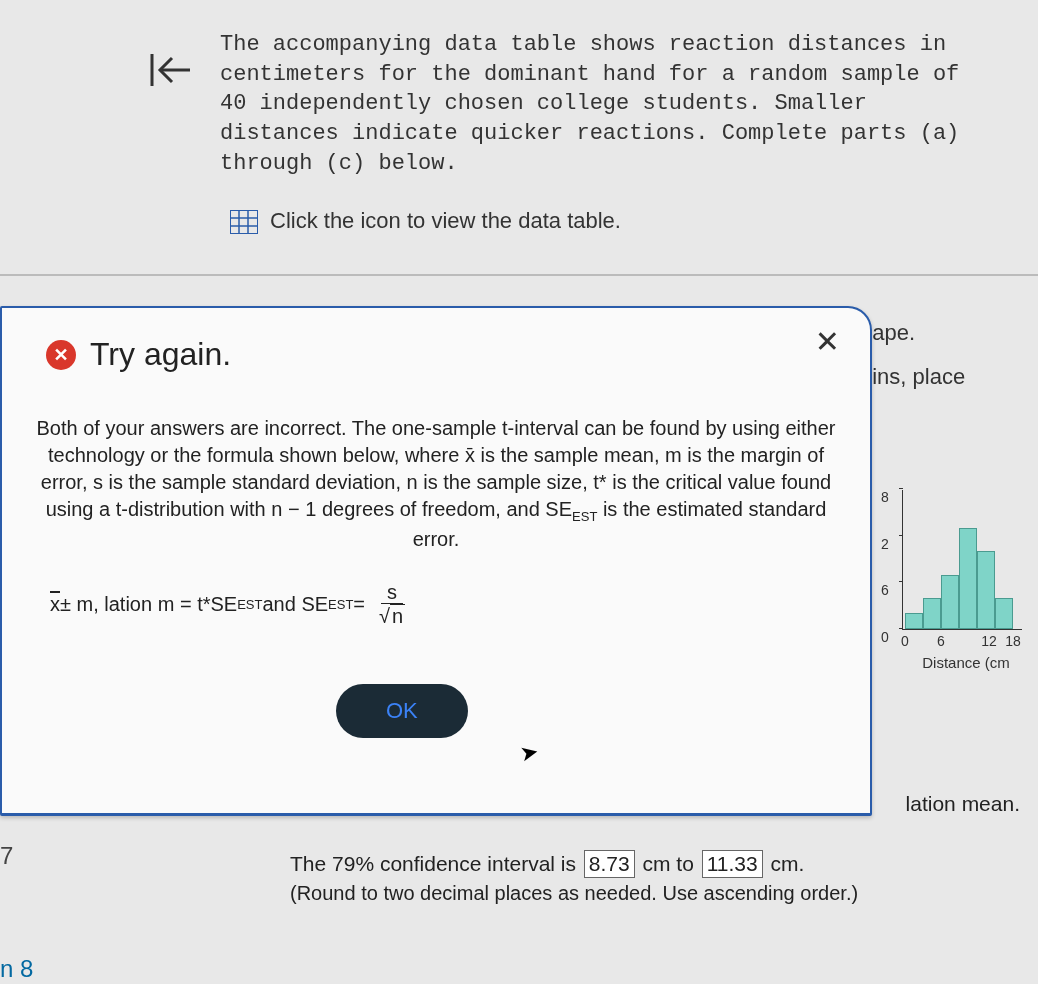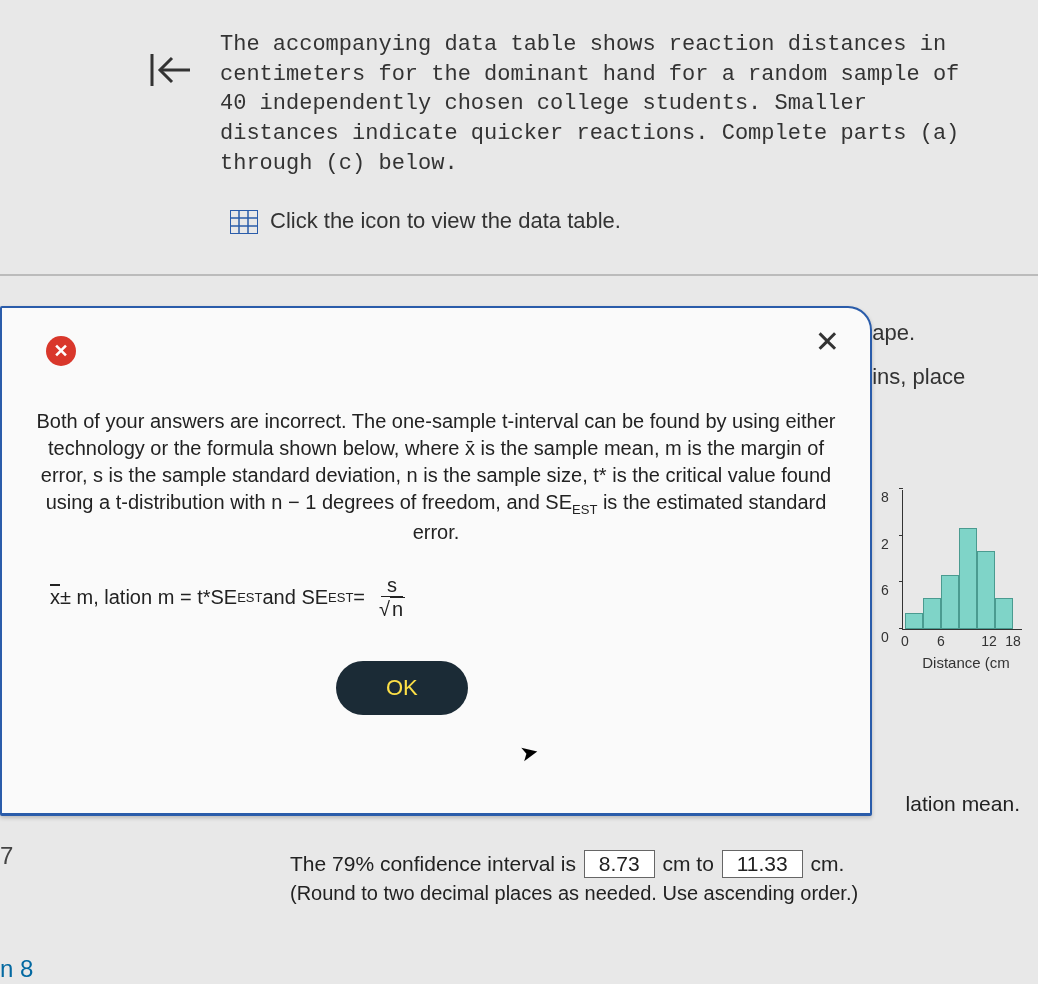--- a/index.html
+++ b/index.html
@@ -134,48 +134,48 @@
     margin-left: 8px;
     vertical-align: middle;
   }
   .frac-top { border-bottom: 1.5px solid #222; padding: 0 6px; line-height:1.1; }
   .frac-bot { padding: 0 6px; line-height:1.2; }
   .sqrt { position: relative; }
   .sqrt::before { content: "√"; }
   .sqrt-span { border-top: 1.5px solid #222; padding: 0 2px; }
   .ok-btn {
     background: #1b2b36;
-    color: #fde047;
+    color: #3b82f6;
     border: none;
     border-radius: 30px;
     padding: 14px 50px;
     font-size: 22px;
     cursor: pointer;
     display: block;
-    margin: 40px auto 0 310px;
+    margin: 56px auto 0 310px;
   }
   .cursor {
     position: absolute;
     left: 520px;
     top: 740px;
     font-size: 22px;
     color: #000;
     transform: rotate(-12deg);
   }
   .ci-line {
     position: absolute;
     top: 850px;
     left: 290px;
     font-size: 21px;
     color: #222;
   }
   .ci-box {
     display: inline-block;
     border: 1.5px solid #666;
-    padding: 1px 14px;
+    padding: 1px 4px;
     margin: 0 2px;
     background: #fff;
   }
   .ci-sub {
     position: absolute;
     top: 882px;
     left: 290px;
     font-size: 20px;
     color: #222;
   }
@@ -301,20 +301,21 @@
     </div>
   <div class="chart-xlabel">Distance (cm</div>
 </div>
 
 <div class="lation">lation mean.</div>
 
 <div class="modal">
   <div class="modal-header">
     <div class="try-again">
       <span class="x-badge">✕</span>
+      <span>Try again.</span>
     </div>
     <div class="close-x">✕</div>
   </div>
   <div class="modal-body">
     <span>Both of your answers are incorrect. The one-sample t-interval can be found by using either technology or the formula shown below, where x̄ is the sample mean, m is the margin of error, s is the sample standard deviation, n is the sample size, t* is the critical value found using a t-distribution with n − 1 degrees of freedom, and SE</span><span class="sub">EST</span><span> is the estimated standard error.</span>
   </div>
   <div class="formula-line">
     <span class="xbar">x</span>
       <span> ± m, lation m = t*SE</span>
       <span class="sub">EST</span>

